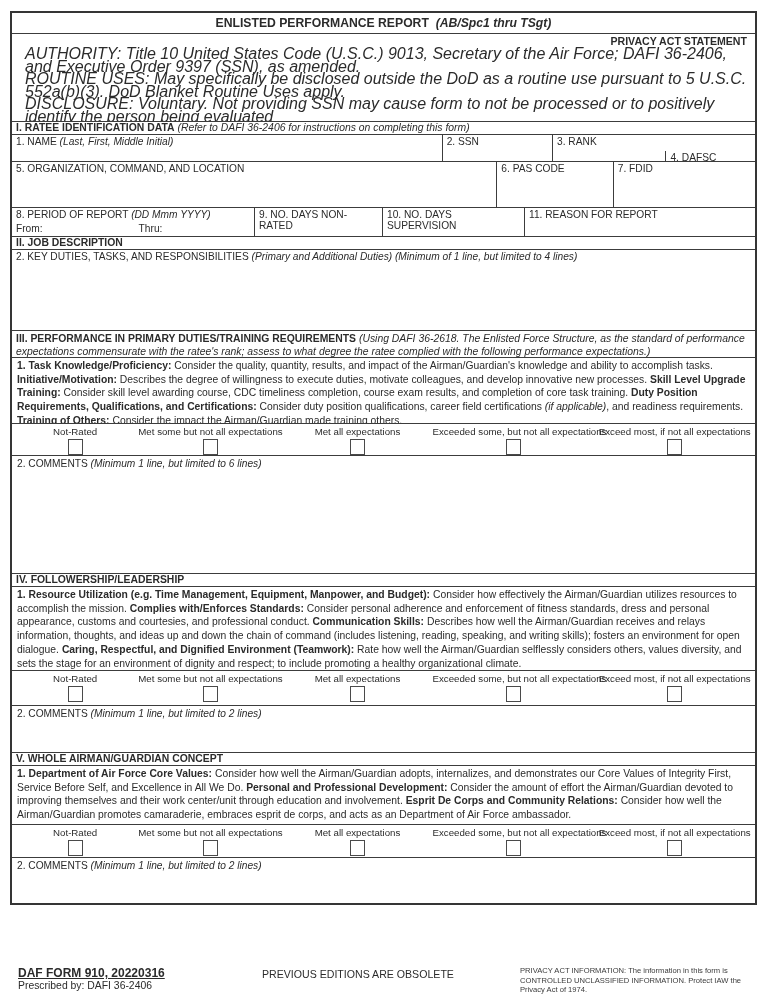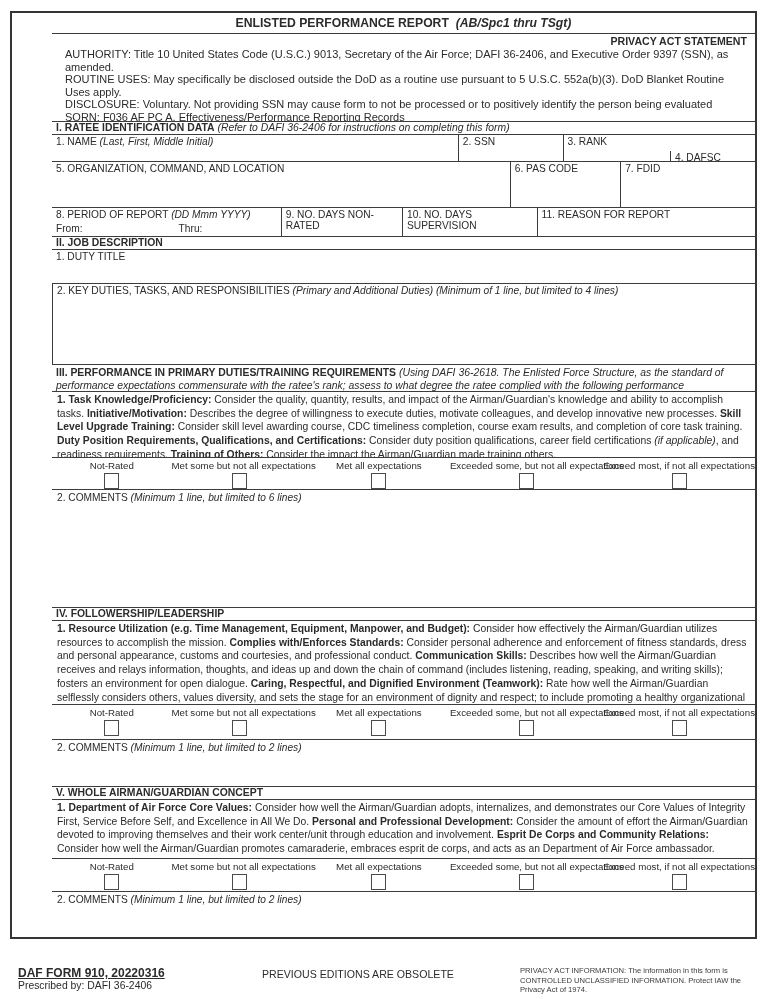--- a/index.html
+++ b/index.html
@@ -3,32 +3,32 @@
 <meta charset="utf-8">
 <style>
   * { margin:0; padding:0; box-sizing:border-box; }
   html,body { width:768px; height:999px; background:#ffffff; }
   body {
     font-family:"Liberation Sans","DejaVu Sans",sans-serif;
     color:#2b2b2b; position:relative; font-size:10.4px;
   }
   .form {
     position:absolute; left:10px; top:11px; width:747px;
-    border:2px solid #353535; background:#fff;padding-left:40px;
+    border:2px solid #353535; background:#fff;
   }
   .row { border-bottom:1px solid #3c3c3c; overflow:hidden; }
   .row:last-child { border-bottom:none; }
   .flex { display:flex; }
   .cell { padding:1px 4px; overflow:hidden; }
   .cell + .cell { border-left:1px solid #3c3c3c; }
   .title-row { height:21px; text-align:center; font-weight:bold; font-size:12.2px; padding-top:3px; }
   .title-row i { font-style:italic; }
   .privacy { height:88px; padding:1px 8px 0 13px; overflow:hidden; }
   .privacy-heading { text-align:right; font-weight:bold; font-size:10.6px; margin-bottom:1px; }
-  .privacy-line { font-size:11px; line-height:12.5px; }
+  .privacy-line { font-style:italic; font-size:16px; line-height:12.5px; }
   .sec-header { height:13px; padding:0 4px; font-size:10.4px; line-height:12.5px; white-space:nowrap; }
   .sec-header b { font-weight:bold; }
   .sec-header i { font-style:italic; }
   .lbl { font-size:10.2px; }
   .lbl i { font-style:italic; }
   .r1 { height:27px; }
   .r2 { height:46px; }
   .r3 { height:29px; }
   .duty { height:34px; }
   .keyduties { height:81px; }
@@ -121,23 +121,20 @@
       <span class="lbl">10. NO. DAYS SUPERVISION</span>
     </div>
     <div class="cell" style="width:231px;">
       <span class="lbl">11.  REASON FOR REPORT</span>
     </div>
   </div>
 
   <div class="row sec-header">
     <b>II.  JOB DESCRIPTION</b>
   </div>
-  <div class="row duty cell">
-    <span class="lbl">1.  DUTY TITLE</span>
-  </div>
   <div class="row keyduties cell">
     <span class="lbl"><span>2.  KEY DUTIES, TASKS, AND RESPONSIBILITIES</span> <i>(Primary and Additional Duties) (Minimum of 1 line, but limited to 4 lines)</i></span>
   </div>
 
   <div class="row sec-header s3h">
     <b>III.  PERFORMANCE IN PRIMARY DUTIES/TRAINING REQUIREMENTS</b><i> (Using DAFI 36-2618.  The Enlisted Force Structure, as the standard of performance expectations commensurate with the ratee's rank; assess to what degree the ratee complied with the following performance expectations.)</i>
   </div>
   <div class="row para s3p">
     <b>1.  Task Knowledge/Proficiency:</b><span>  Consider the quality, quantity, results, and impact of the Airman/Guardian's knowledge and ability to accomplish tasks.  </span><b>Initiative/Motivation:</b><span> Describes the degree of willingness to execute duties, motivate colleagues, and develop innovative new processes.  </span><b>Skill Level Upgrade Training:</b><span>  Consider skill level awarding course, CDC timeliness completion, course exam results, and completion of core task training.  </span><b>Duty Position Requirements, Qualifications, and Certifications:</b><span> Consider duty position qualifications, career field certifications </span><i>(if applicable)</i><span>, and readiness requirements.  </span><b>Training of Others:</b><span>  Consider the impact the Airman/Guardian made training others.</span>
   </div>

